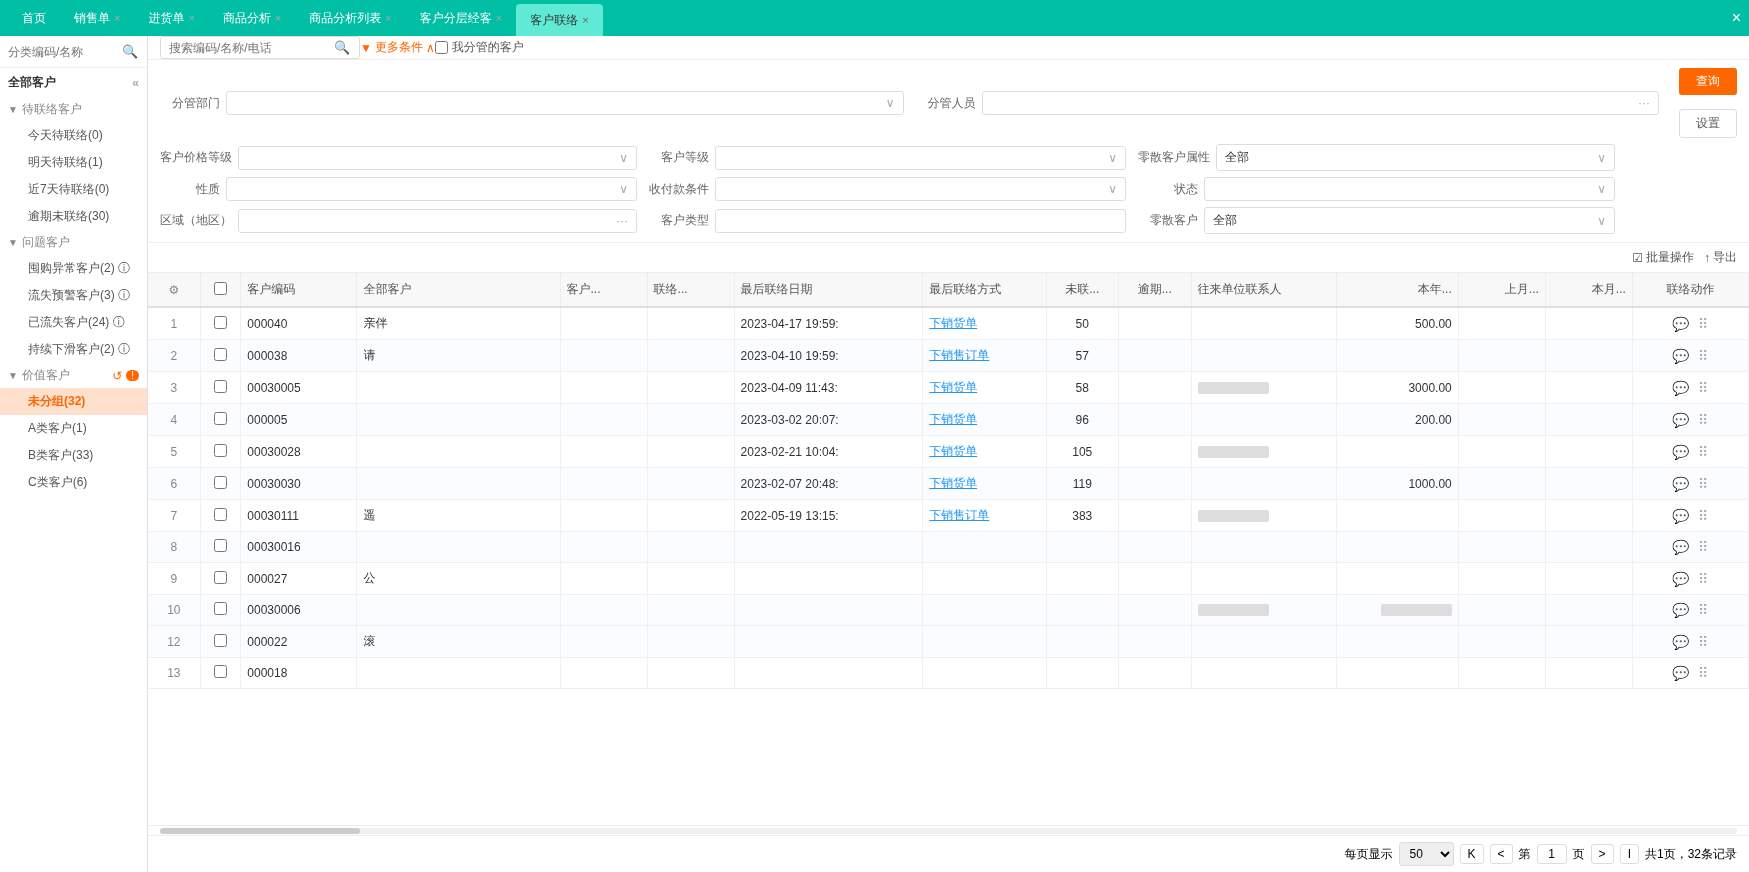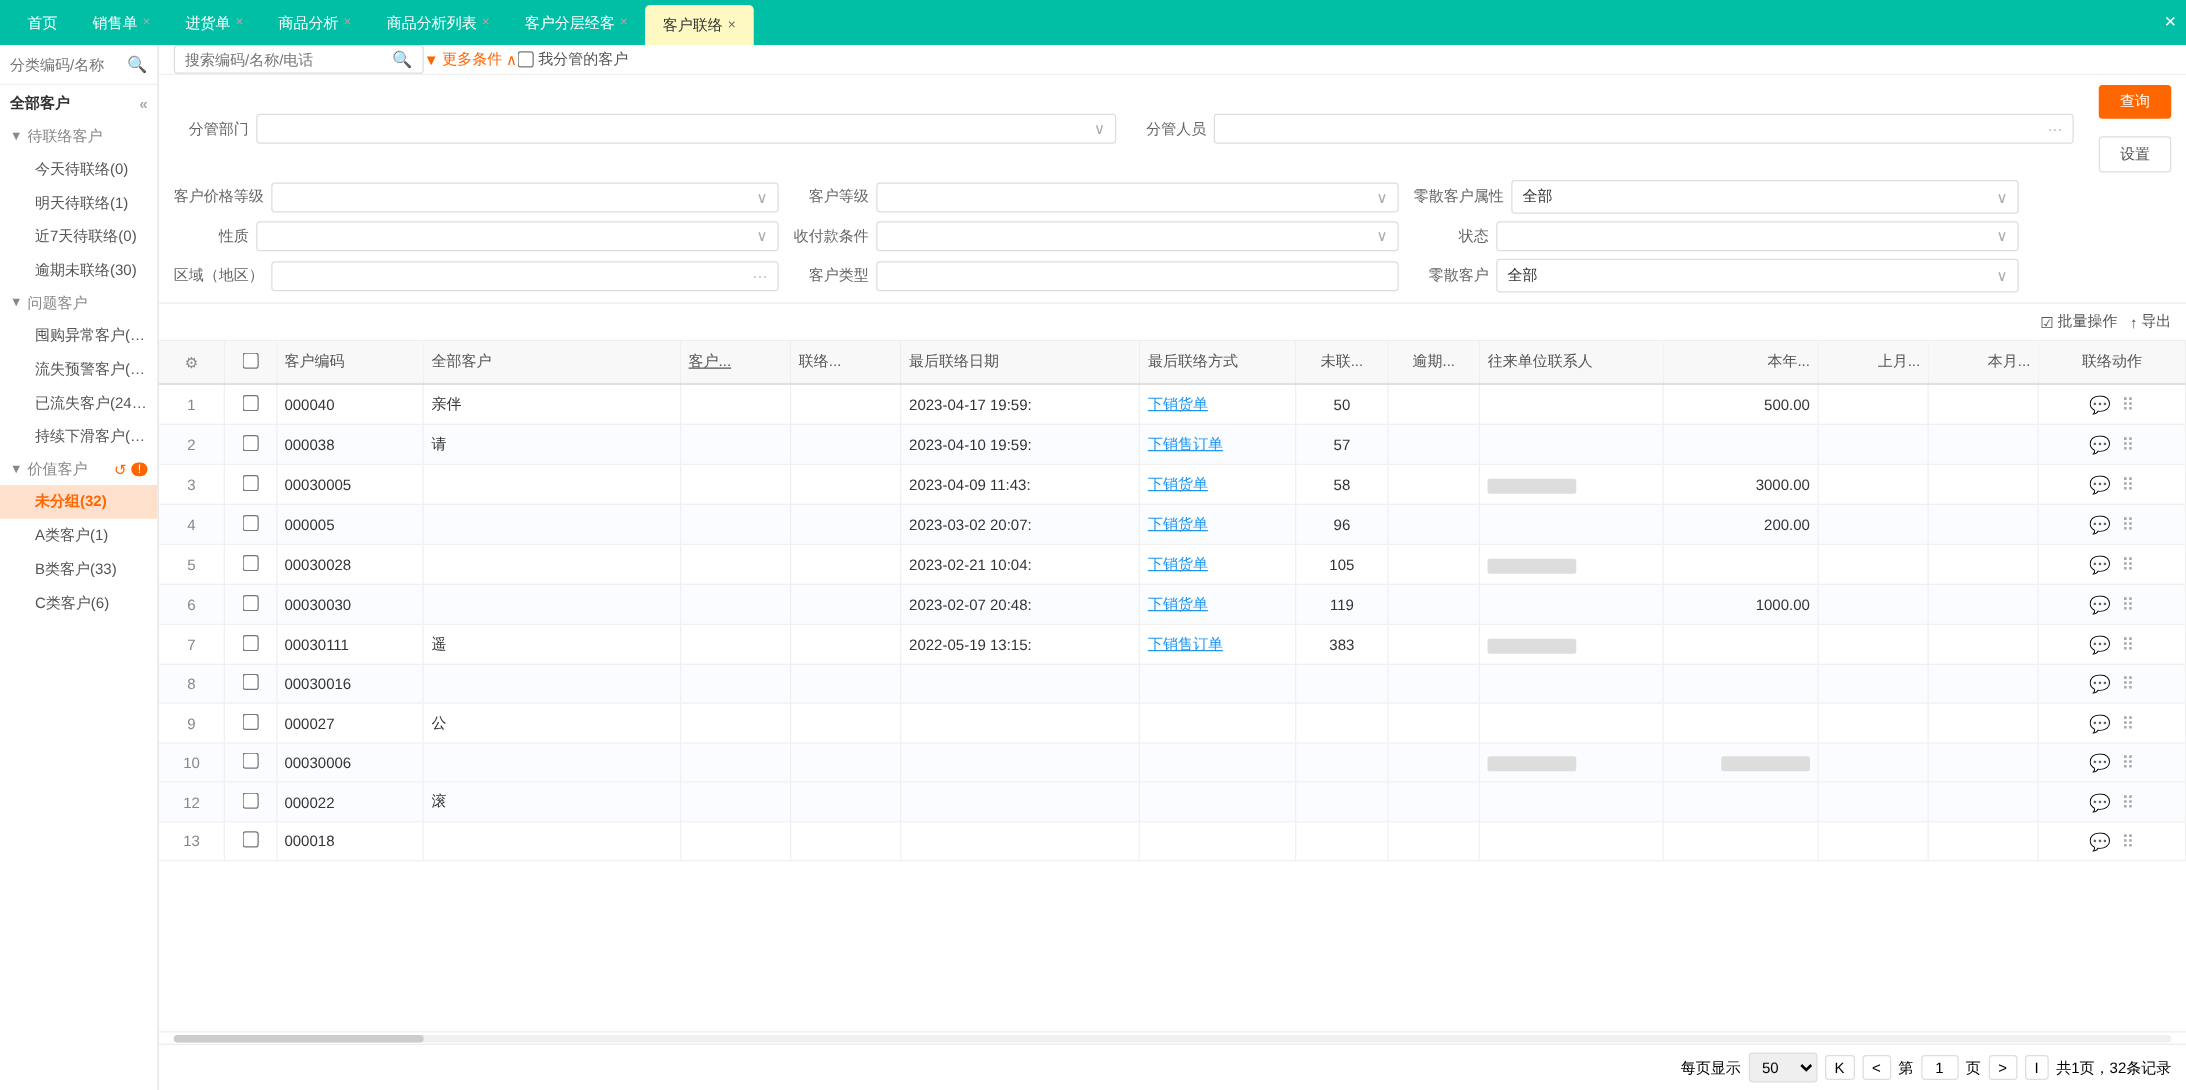--- a/index.html
+++ b/index.html
@@ -8,35 +8,35 @@
     
     .top-nav {
       display: flex; align-items: center; background: #00bfa5; height: 36px; padding: 0 8px;
       color: white; position: relative;
     }
     .top-nav .nav-item {
       padding: 0 14px; height: 36px; line-height: 36px; cursor: pointer; font-size: 13px;
       display: flex; align-items: center; gap: 4px; white-space: nowrap;
     }
     .top-nav .nav-item.active {
-      background: #fef9c3; color: #333; border-radius: 4px 4px 0 0; margin-top: 4px; height: 32px; line-height: 32px;
+      background: #5eead4; color: #333; border-radius: 4px 4px 0 0; margin-top: 4px; height: 32px; line-height: 32px;
     }
     .top-nav .nav-item .close-x { font-size: 11px; color: #aaa; cursor: pointer; }
     .top-nav .nav-item.active .close-x { color: #666; }
     .nav-close-btn {
       position: absolute; right: 8px; top: 50%; transform: translateY(-50%);
       color: white; font-size: 16px; cursor: pointer;
     }
 
     
     .main-layout { display: flex; height: calc(872px - 36px); }
 
     
     .sidebar {
-      width: 127px; background: white; border-right: 1px solid #e0e0e0;
+      width: 148px; background: white; border-right: 1px solid #e0e0e0;
       display: flex; flex-direction: column; overflow-y: auto; flex-shrink: 0;
     }
     .sidebar-search {
       padding: 8px; border-bottom: 1px solid #eee; display: flex; align-items: center; gap: 4px;
     }
     .sidebar-search input {
       border: none; outline: none; font-size: 12px; color: #666; width: 100%; background: transparent;
     }
     .sidebar-header {
       display: flex; align-items: center; justify-content: space-between;
@@ -116,21 +116,21 @@
     thead th {
       padding: 8px 6px; text-align: left; color: #555; font-weight: normal;
       border-right: 1px solid #eee; white-space: nowrap; position: sticky; top: 0; background: #f8f8f8;
     }
     tbody tr { border-bottom: 1px solid #f0f0f0; }
     tbody td { padding: 7px 6px; color: #333; border-right: 1px solid #f0f0f0; white-space: nowrap; }
     .col-num { width: 36px; text-align: center; color: #888; }
     .col-check { width: 28px; text-align: center; }
     .col-code { width: 80px; }
     .col-name { width: 140px; max-width: 140px; overflow: hidden; text-overflow: ellipsis; }
-    .col-type { width: 60px; text-decoration: underline; }
+    .col-type { width: 60px; }
     .col-contact { width: 60px; }
     .col-date { width: 130px; }
     .col-method { width: 80px; }
     .col-days { width: 50px; text-align: center; }
     .col-overdue { width: 50px; text-align: center; }
     .col-contact2 { width: 100px; }
     .col-year { width: 70px; text-align: right; }
     .col-month { width: 60px; text-align: right; }
     .col-curmonth { width: 60px; text-align: right; }
     .col-action { width: 80px; text-align: center; }

